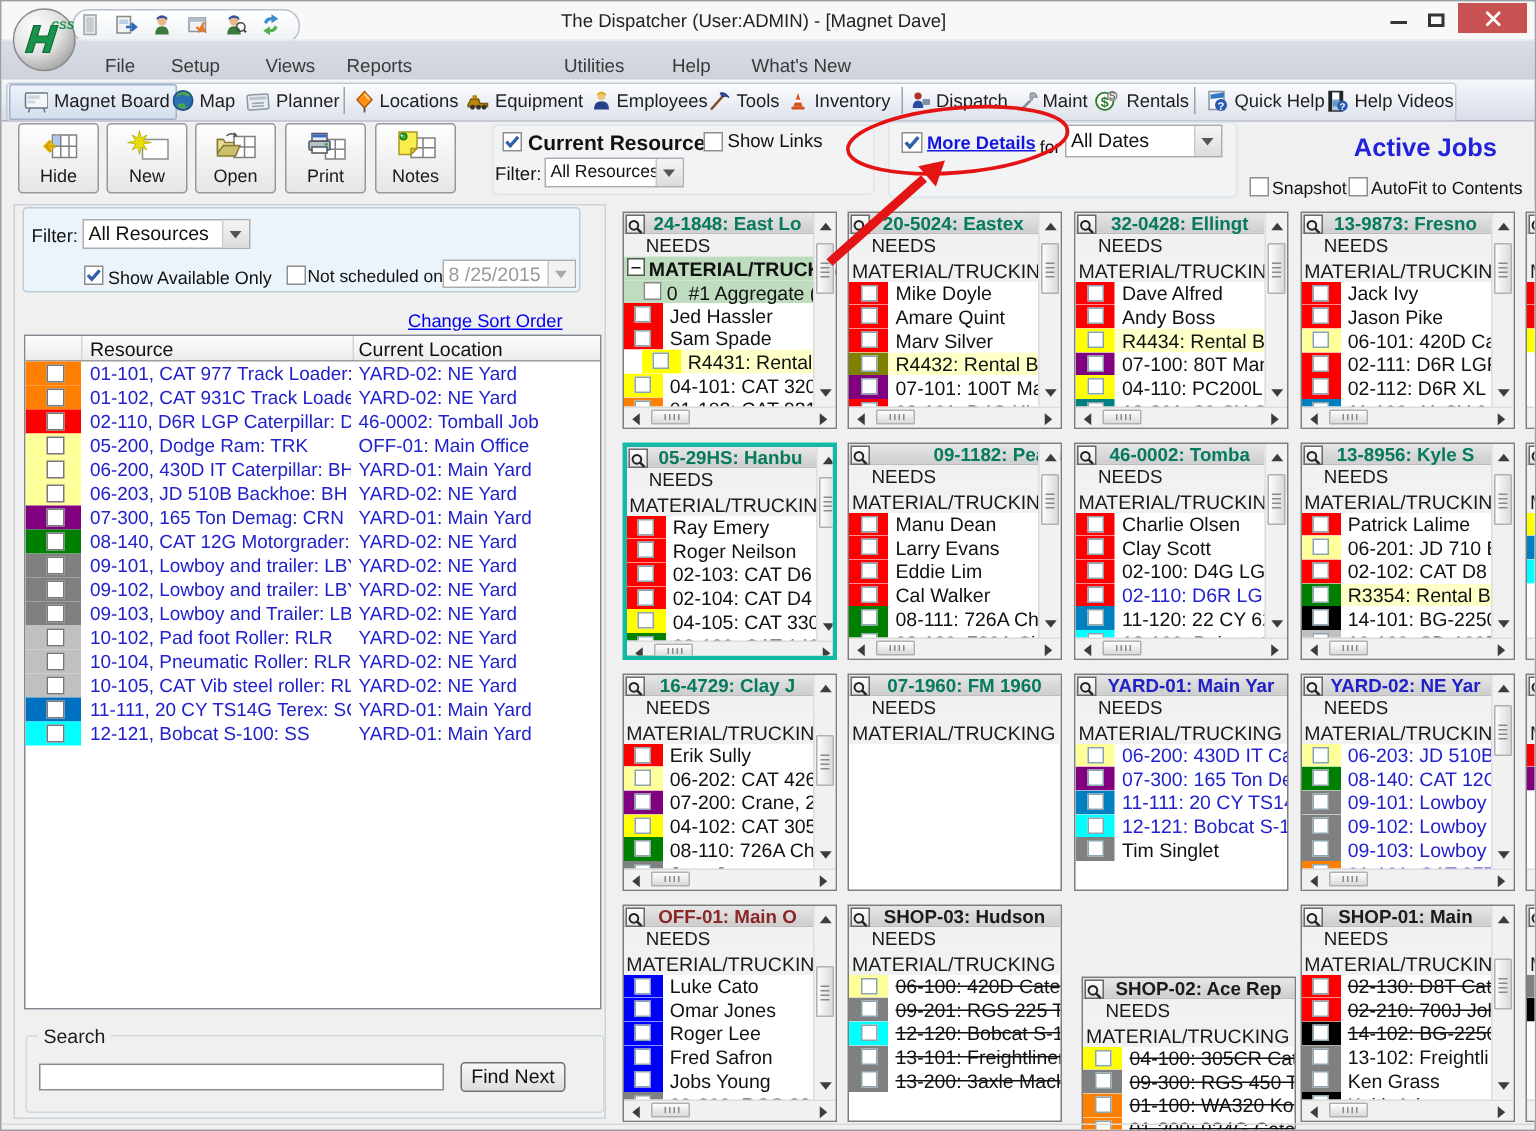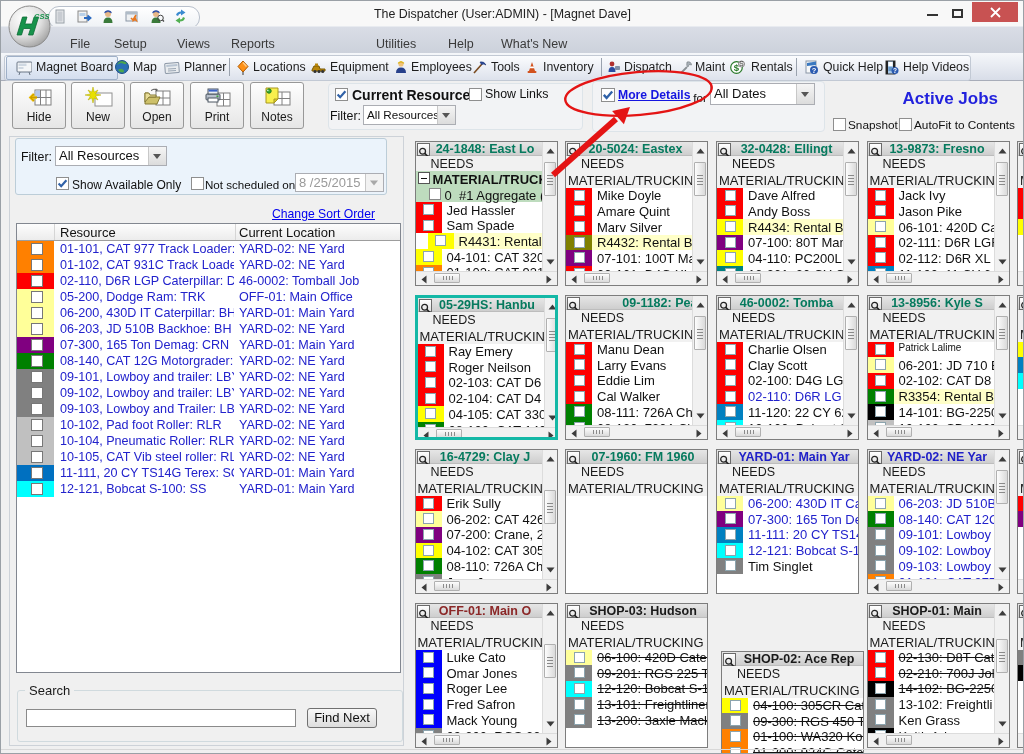--- a/index.html
+++ b/index.html
@@ -900,21 +900,21 @@
         </svg></div>
       <div style="position:absolute;left:0;top:14px;width:126px;height:15px;background:#f1f1f1;">
         <div style="position:absolute;left:15px;top:1px;font-size:12.5px;color:#1a1a1a;">NEEDS</div>
       </div>
       <div style="position:absolute;left:0;top:29px;width:126px;height:17px;background:#f1f1f1;">
         <div style="position:absolute;left:2px;top:2px;font-size:13px;color:#1a1a1a;white-space:nowrap;">MATERIAL/TRUCKING</div>
       </div>
       <div style="position:absolute;left:0;top:46px;width:126px;height:15.7px;overflow:hidden;">
         <div style="position:absolute;left:0;top:0;width:26px;height:15.7px;background:#fe0000;"></div>
         <div style="position:absolute;left:7.5px;top:2px;width:11px;height:11px;background:#fff;border:1px solid #8ca4ae;box-sizing:border-box;"></div>
-        <div style="position:absolute;left:31px;top:0.5px;font-size:10px;color:#111;white-space:nowrap;">Patrick Lalime</div>
+        <div style="position:absolute;left:31px;top:0.5px;font-size:13px;color:#111;white-space:nowrap;">Patrick Lalime</div>
       </div>
       <div style="position:absolute;left:0;top:61.7px;width:126px;height:15.7px;overflow:hidden;">
         <div style="position:absolute;left:0;top:0;width:26px;height:15.7px;background:#ffff99;"></div>
         <div style="position:absolute;left:7.5px;top:2px;width:11px;height:11px;background:#fff;border:1px solid #8ca4ae;box-sizing:border-box;"></div>
         <div style="position:absolute;left:31px;top:0.5px;font-size:13px;color:#111;white-space:nowrap;">06-201: JD 710 B</div>
       </div>
       <div style="position:absolute;left:0;top:77.4px;width:126px;height:15.7px;overflow:hidden;">
         <div style="position:absolute;left:0;top:0;width:26px;height:15.7px;background:#fe0000;"></div>
         <div style="position:absolute;left:7.5px;top:2px;width:11px;height:11px;background:#fff;border:1px solid #8ca4ae;box-sizing:border-box;"></div>
         <div style="position:absolute;left:31px;top:0.5px;font-size:13px;color:#111;white-space:nowrap;">02-102: CAT D8</div>
@@ -1190,21 +1190,21 @@
         <div style="position:absolute;left:31px;top:0.5px;font-size:13px;color:#111;white-space:nowrap;">Roger Lee</div>
       </div>
       <div style="position:absolute;left:0;top:93.10000000000001px;width:126px;height:15.7px;overflow:hidden;">
         <div style="position:absolute;left:0;top:0;width:26px;height:15.7px;background:#0000fe;"></div>
         <div style="position:absolute;left:7.5px;top:2px;width:11px;height:11px;background:#fff;border:1px solid #8ca4ae;box-sizing:border-box;"></div>
         <div style="position:absolute;left:31px;top:0.5px;font-size:13px;color:#111;white-space:nowrap;">Fred Safron</div>
       </div>
       <div style="position:absolute;left:0;top:108.80000000000001px;width:126px;height:15.7px;overflow:hidden;">
         <div style="position:absolute;left:0;top:0;width:26px;height:15.7px;background:#0000fe;"></div>
         <div style="position:absolute;left:7.5px;top:2px;width:11px;height:11px;background:#fff;border:1px solid #8ca4ae;box-sizing:border-box;"></div>
-        <div style="position:absolute;left:31px;top:0.5px;font-size:13px;color:#111;white-space:nowrap;">Mack Young</div>
+        <div style="position:absolute;left:31px;top:0.5px;font-size:13px;color:#111;white-space:nowrap;">Jobs Young</div>
       </div>
       <div style="position:absolute;left:0;top:124.50000000000001px;width:126px;height:15.7px;overflow:hidden;">
         <div style="position:absolute;left:0;top:0;width:26px;height:15.7px;background:#808080;"></div>
         <div style="position:absolute;left:7.5px;top:2px;width:11px;height:11px;background:#fff;border:1px solid #8ca4ae;box-sizing:border-box;"></div>
         <div style="position:absolute;left:31px;top:0.5px;font-size:13px;color:#111;white-space:nowrap;">09-200: RGS 22</div>
       </div>
       <div style="position:absolute;left:126px;top:0px;width:15px;height:129px;background:#f1f1f1;border-left:1px solid #dcdcdc;box-sizing:border-box;">
         <svg style="position:absolute;left:3px;top:6px;" width="9" height="6" viewBox="0 0 9 6">
           <path d="M4.5 0.5 L8.5 5.5 L0.5 5.5 Z" fill="#3c3c3c"></path>
         </svg>

